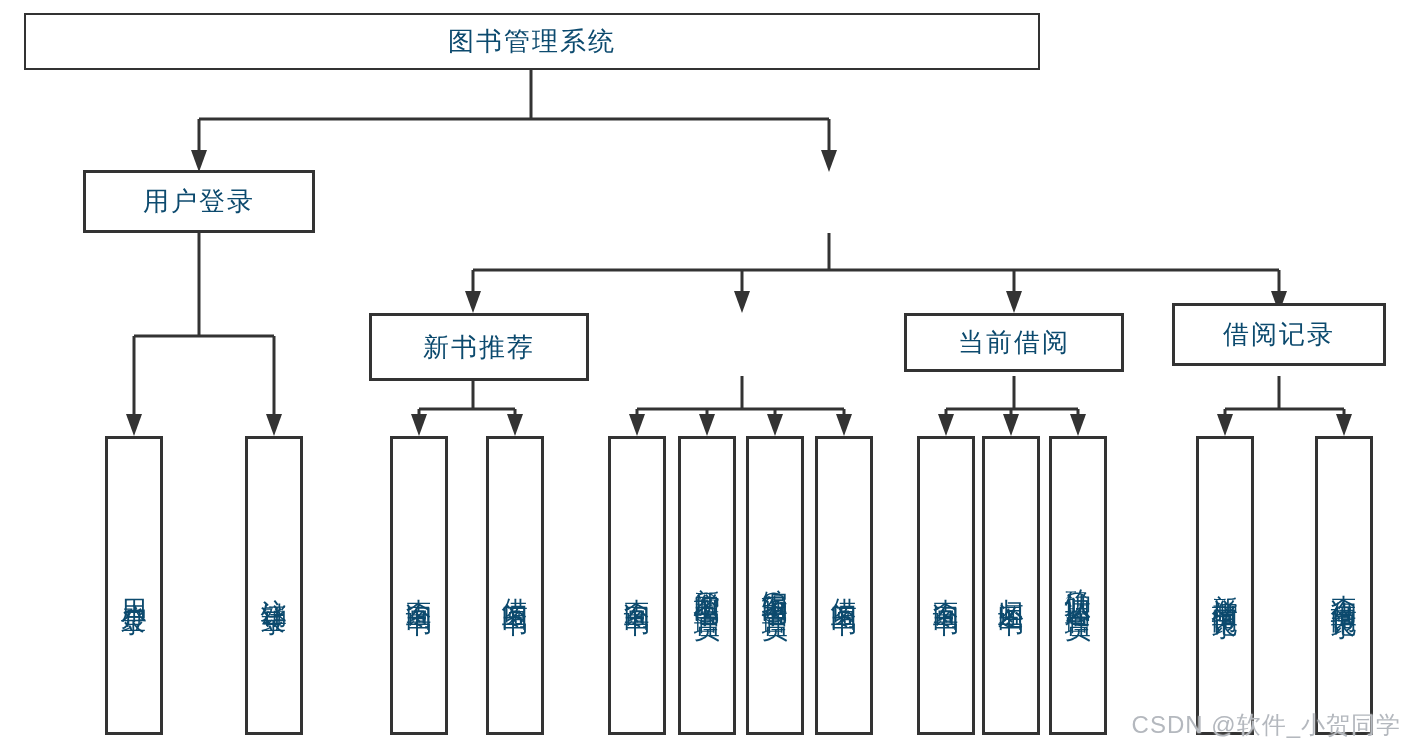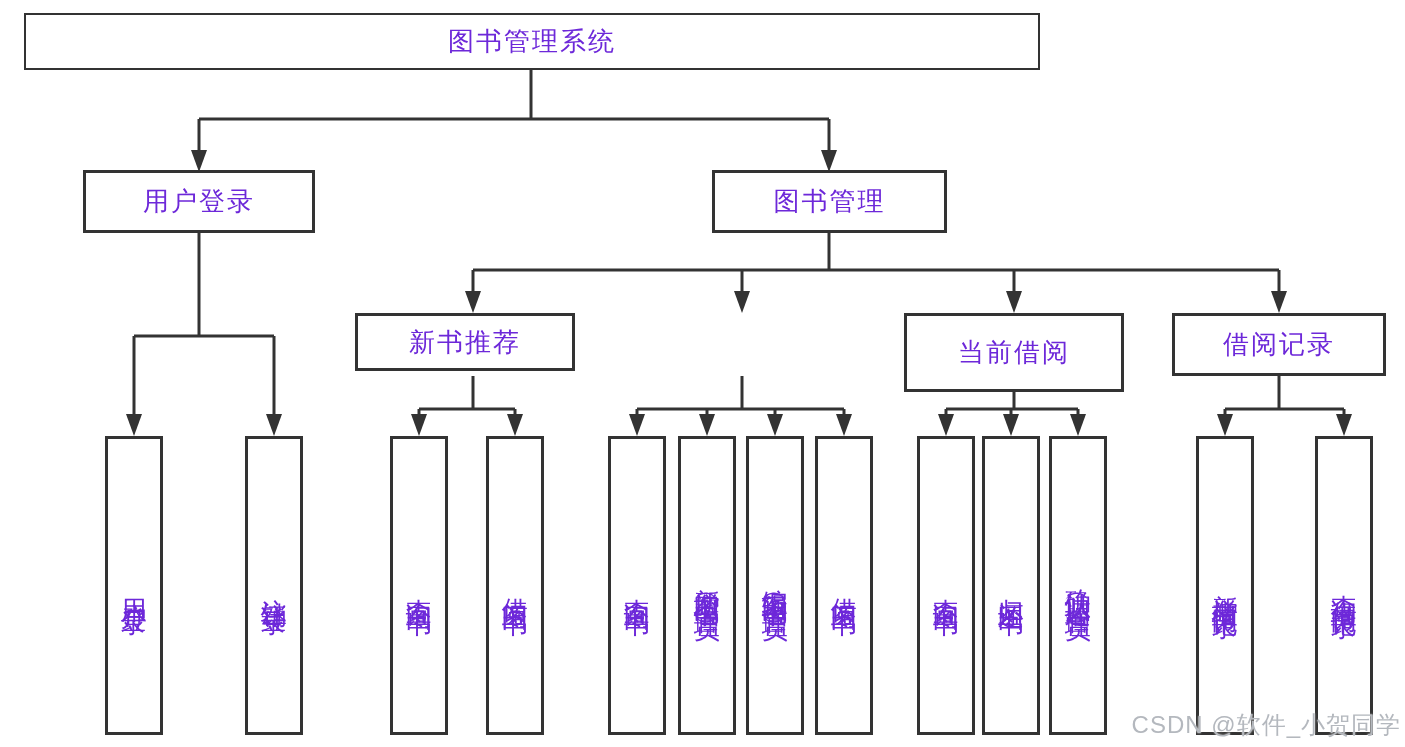--- a/index.html
+++ b/index.html
@@ -4,21 +4,21 @@
 <style>
   html,body { margin:0; padding:0; background:#ffffff; }
   .canvas {
     position:relative; width:1405px; height:747px; background:#ffffff;
     font-family:"Liberation Sans","DejaVu Sans",sans-serif; overflow:hidden;
   }
   svg.wires { position:absolute; left:0; top:0; z-index:0; }
   .box {
     position:absolute; background:#ffffff; border:3px solid #333333;
     box-sizing:border-box; display:flex; align-items:center; justify-content:center;
-    color:#6d28d9; z-index:1;
+    color:#0c4a6e; z-index:1;
   }
   .box.h { font-size:26px; letter-spacing:2px; }
   .box.root { border-width:2px; }
   .box.v { width:58px; height:299px; }
   .vlbl {
     writing-mode:vertical-rl; text-orientation:mixed;
     font-size:26px; letter-spacing:4px; line-height:1.1; white-space:nowrap;
   }
   .watermark {
     position:absolute; right:4px; bottom:6px; z-index:2;
@@ -97,31 +97,28 @@
     </g>
   </svg>
 
   <div class="box h root" style="left:24px;top:13px;width:1016px;height:57px">
     <span>图书管理系统</span>
   </div>
 
   <div class="box h" style="left:83px;top:170px;width:232px;height:63px">
     <span>用户登录</span>
   </div>
-  <div class="box h" style="left:712px;top:170px;width:235px;height:63px">
-    <span>图书管理</span>
-  </div>
 
-  <div class="box h" style="left:355px;top:313px;width:220px;height:58px">
+  <div class="box h" style="left:369px;top:313px;width:220px;height:68px">
     <span>新书推荐</span>
   </div>
-  <div class="box h" style="left:904px;top:313px;width:220px;height:79px">
+  <div class="box h" style="left:904px;top:313px;width:220px;height:59px">
     <span>当前借阅</span>
   </div>
-  <div class="box h" style="left:1172px;top:313px;width:214px;height:63px">
+  <div class="box h" style="left:1172px;top:303px;width:214px;height:63px">
     <span>借阅记录</span>
   </div>
 
   <div class="box v" style="left:105px;top:436px">
     <span class="vlbl">用户登录</span>
   </div>
   <div class="box v" style="left:245px;top:436px">
     <span class="vlbl">注销登录</span>
   </div>
 

